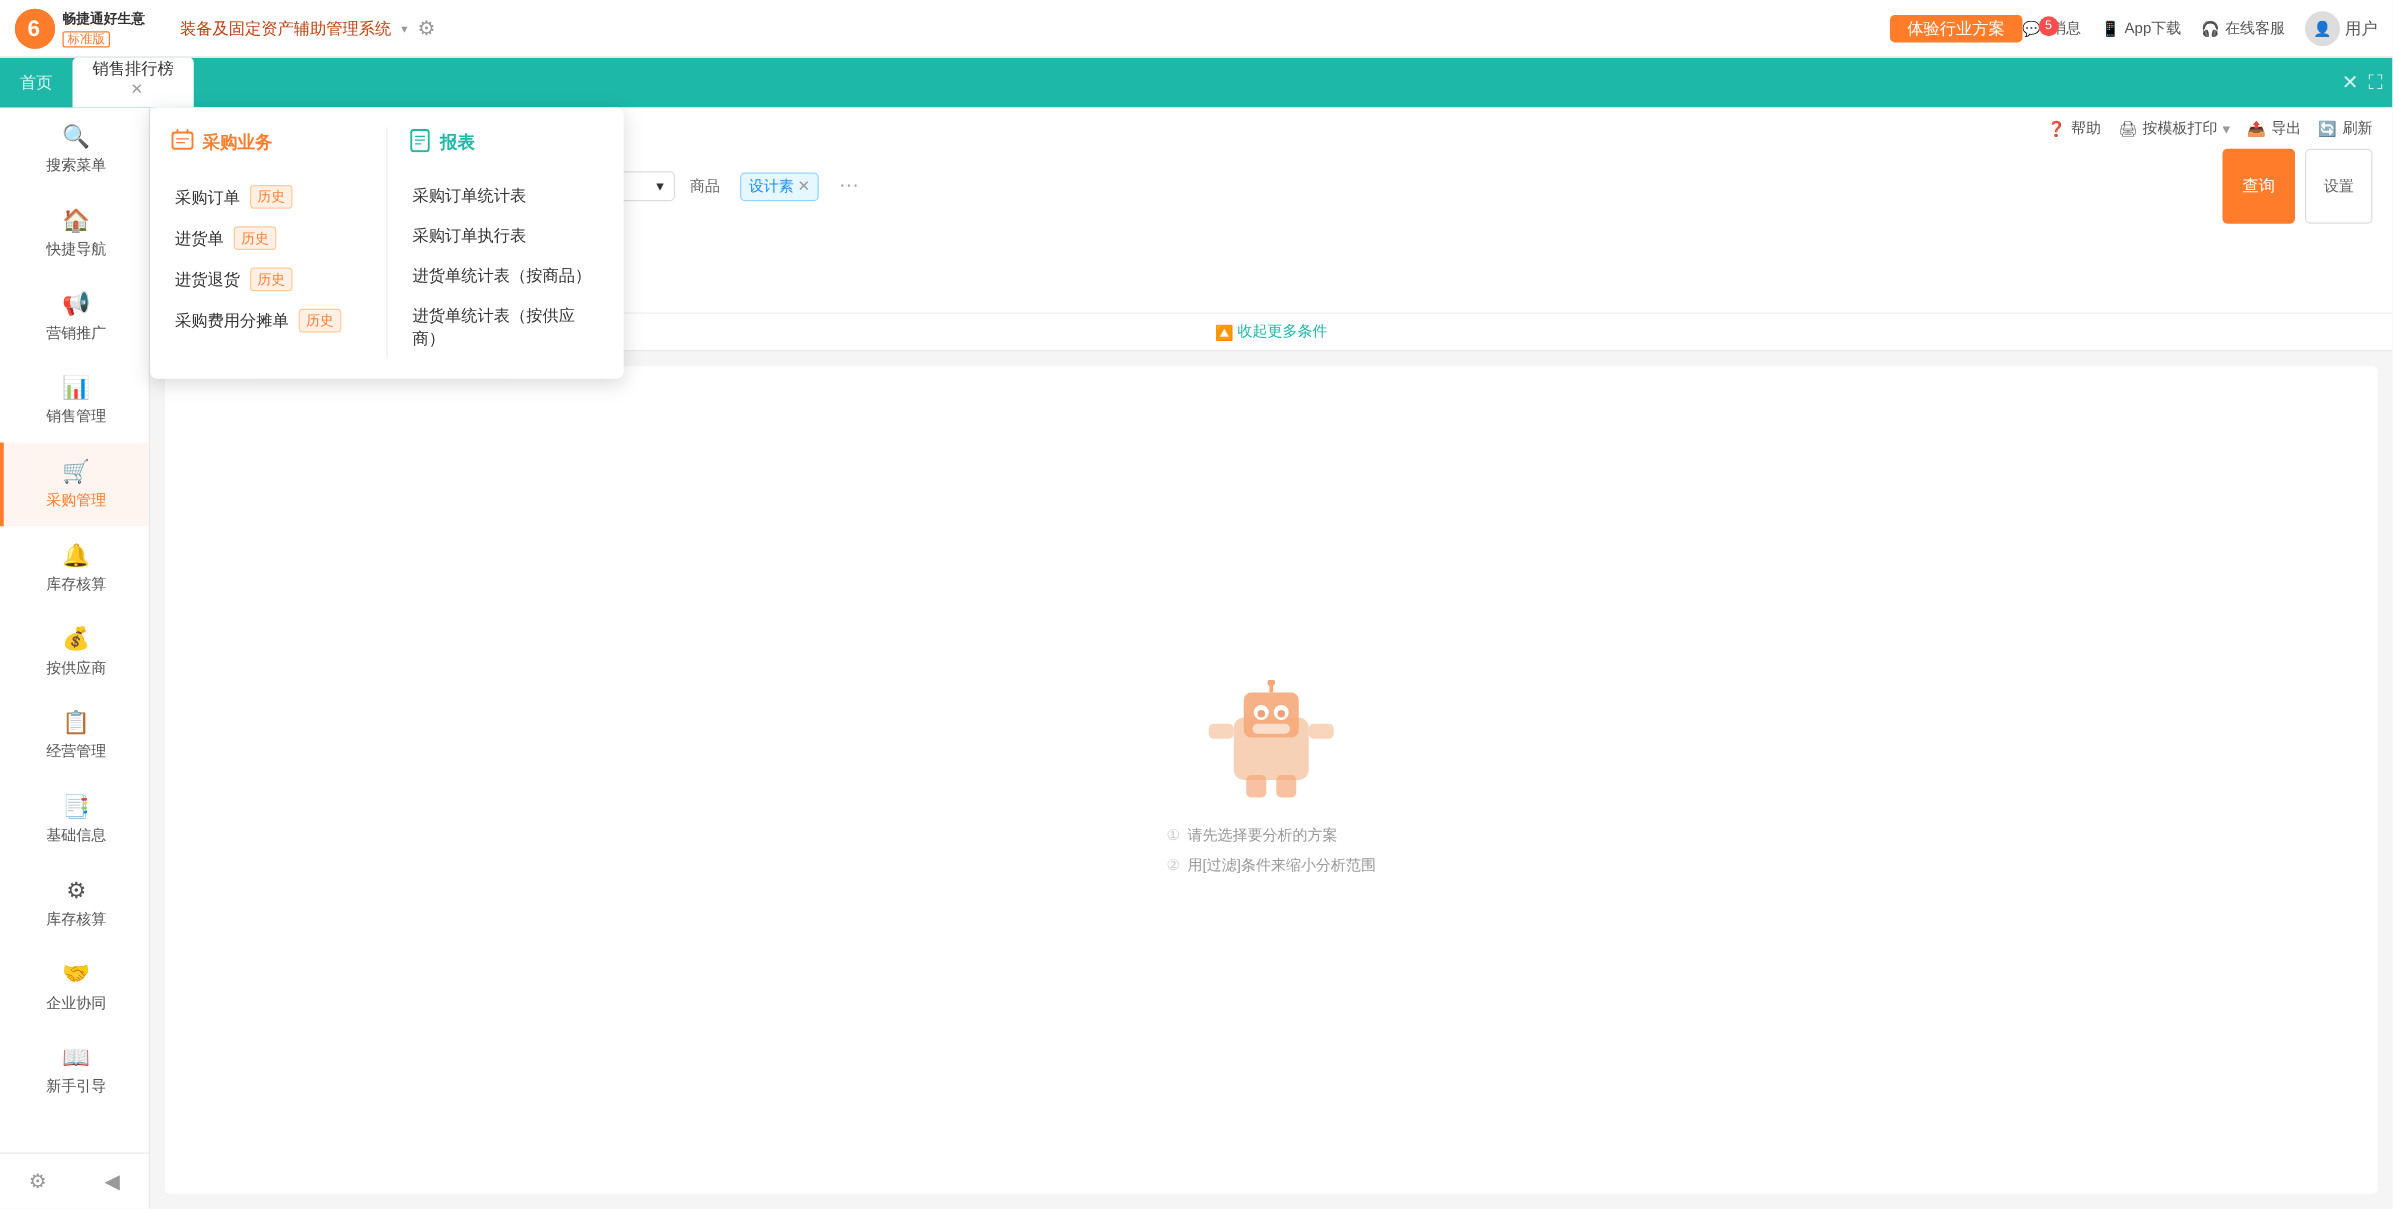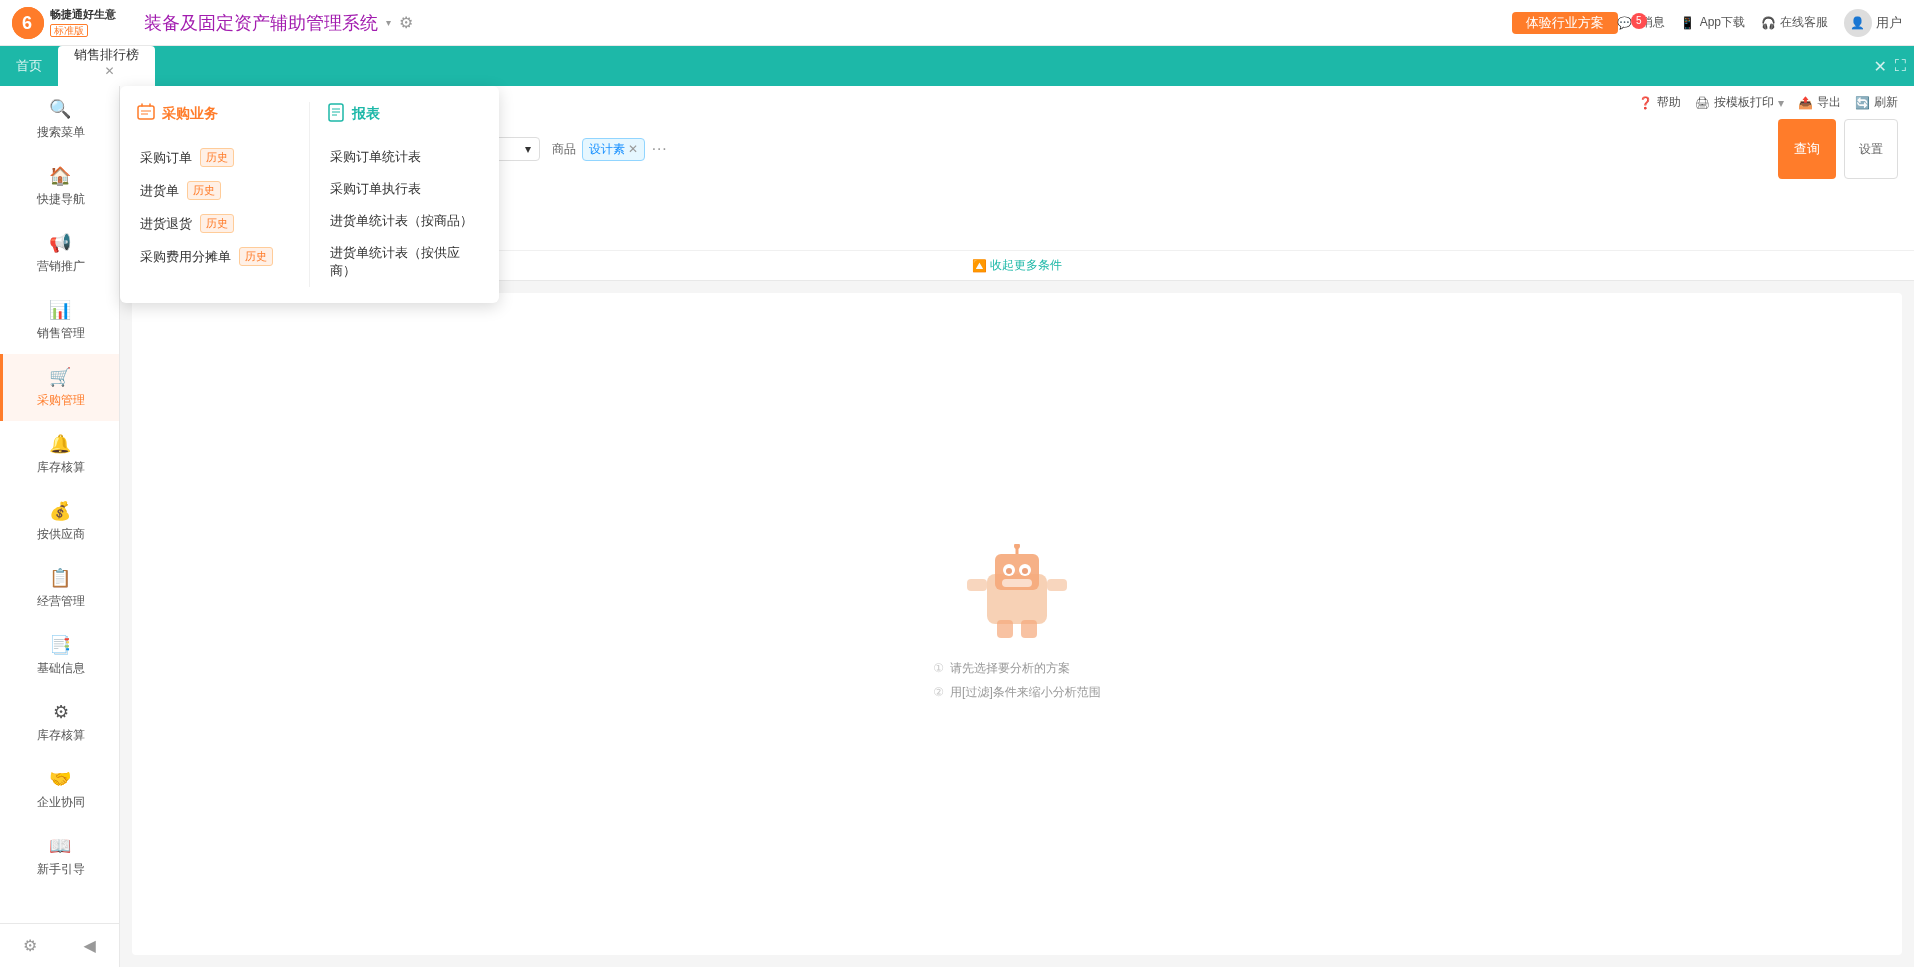--- a/index.html
+++ b/index.html
@@ -43,21 +43,21 @@
     }
     .system-title {
       flex: 1;
       display: flex;
       align-items: center;
       gap: 8px;
       margin-left: 12px;
       font-size: 13px;
       color: #333;
     }
-    .system-title-text { font-size: 18px; color: #a21caf; }
+    .system-title-text { font-size: 13px; color: #c2410c; }
     .dropdown-arrow { color: #999; font-size: 10px; cursor: pointer; }
     .settings-icon { color: #999; cursor: pointer; font-size: 16px; }
     .industry-btn {
       background: #ff7c2a;
       color: white;
       border: none;
       padding: 2px 14px;
       border-radius: 4px;
       cursor: pointer;
       font-size: 13px;
@@ -499,21 +499,21 @@
         </div>
 
         <div style="display:flex;align-items:center;gap:6px;">
           <span style="color:#666;font-size:12px;">单据状态</span>
           <div class="filter-select">
             <span style="flex:1;color:#bbb;"></span>
             <span>▾</span>
           </div>
         </div>
 
-        <div style="display:flex;align-items:center;gap:6px;">
+        <div style="display:flex;align-items:center;gap:16px;">
           <span style="color:#666;font-size:12px;">商品</span>
           <div class="filter-tag">
             <span>设计素</span>
             <span class="filter-tag-close">✕</span>
           </div>
           <span class="more-btn">···</span>
         </div>
 
         <div style="margin-left:auto;display:flex;gap:8px;">
           <button class="filter-btn">查询</button>

